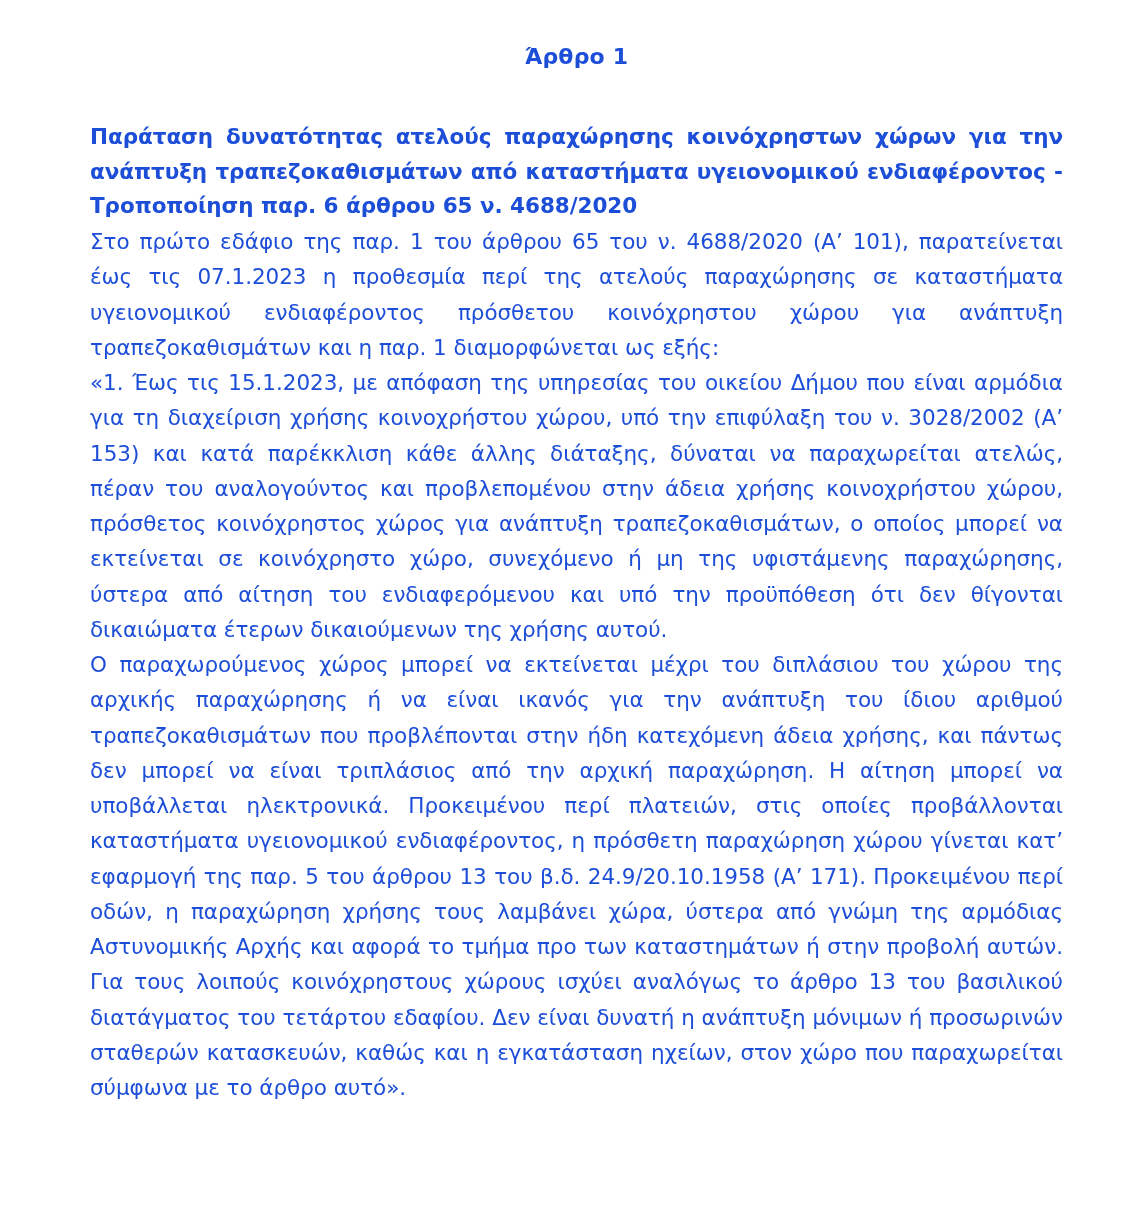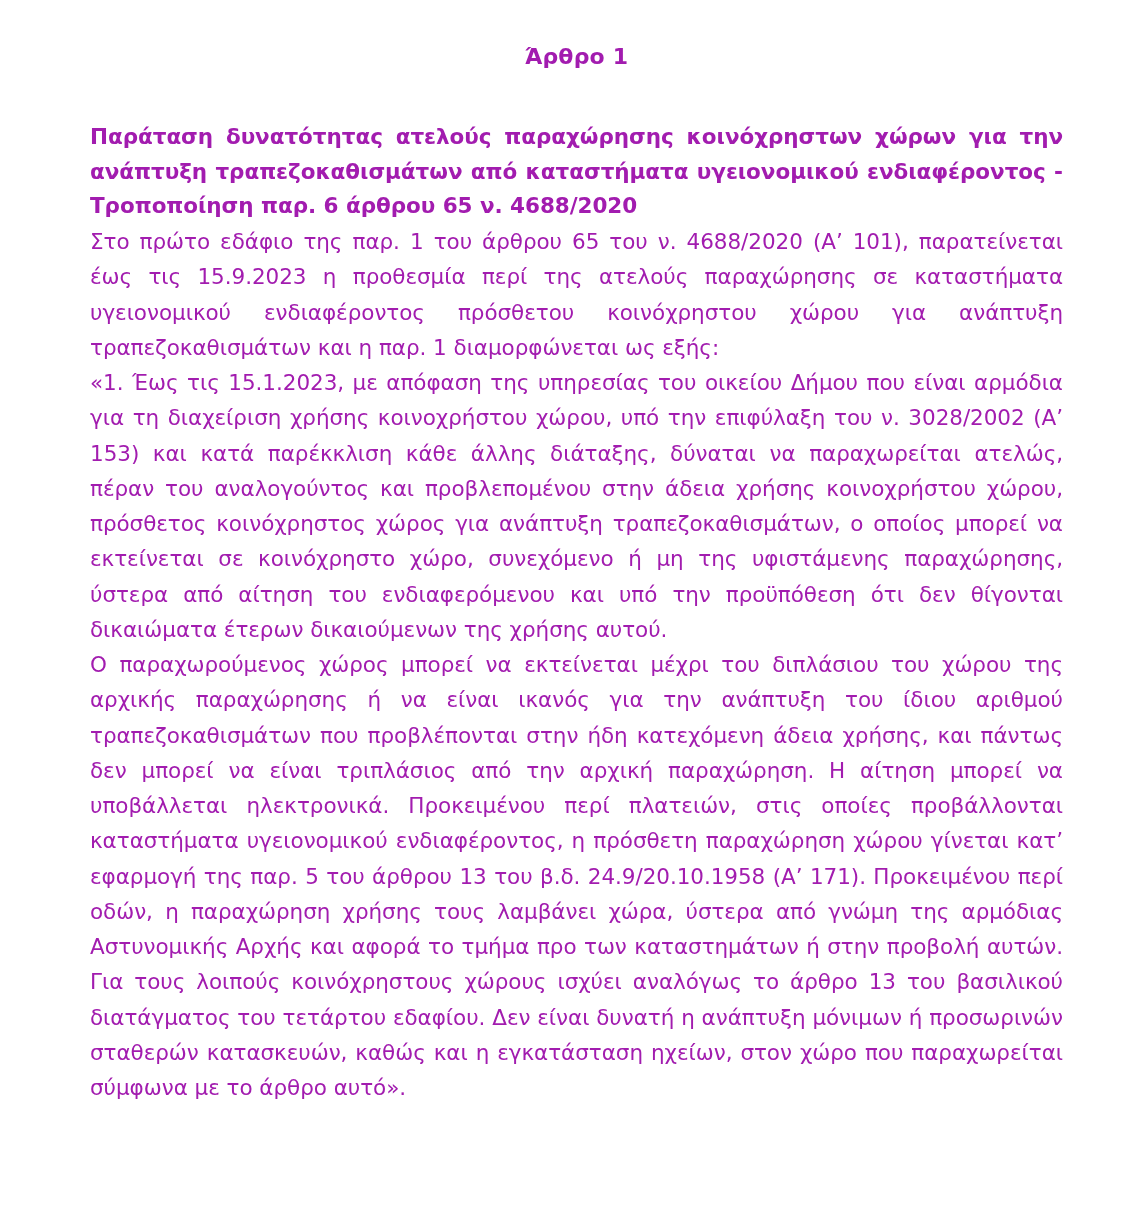--- a/index.html
+++ b/index.html
@@ -8,21 +8,21 @@
     background: #ffffff;
   }
   .page {
     position: relative;
     width: 1125px;
     height: 1230px;
     background: #ffffff;
     margin: 0 auto;
     overflow: hidden;
     font-family: "DejaVu Sans", "Liberation Sans", sans-serif;
-    color: #a21caf;
+    color: #1d4ed8;
   }
   .content {
     position: absolute;
     left: 90px;
     top: 0;
     width: 973px;
   }
   .article-title {
     text-align: center;
     font-size: 22px;
@@ -62,20 +62,20 @@
 </head>
 <body>
 
 <div class="page">
   <div class="content">
 
     <h1 class="article-title">Άρθρο 1</h1>
 
     <h2 class="doc-heading last-line-natural">Παράταση δυνατότητας ατελούς παραχώρησης κοινόχρηστων χώρων για την ανάπτυξη τραπεζοκαθισμάτων από καταστήματα υγειονομικού ενδιαφέροντος - Τροποποίηση παρ. 6 άρθρου 65 ν. 4688/2020</h2>
 
-    <p class="body-par gap-1">Στο πρώτο εδάφιο της παρ. 1 του άρθρου 65 του ν. 4688/2020 (Α’ 101), παρατείνεται έως τις 15.9.2023 η προθεσμία περί της ατελούς παραχώρησης σε καταστήματα υγειονομικού ενδιαφέροντος πρόσθετου κοινόχρηστου χώρου για ανάπτυξη τραπεζοκαθισμάτων και η παρ. 1 διαμορφώνεται ως εξής:</p>
+    <p class="body-par gap-1">Στο πρώτο εδάφιο της παρ. 1 του άρθρου 65 του ν. 4688/2020 (Α’ 101), παρατείνεται έως τις 07.1.2023 η προθεσμία περί της ατελούς παραχώρησης σε καταστήματα υγειονομικού ενδιαφέροντος πρόσθετου κοινόχρηστου χώρου για ανάπτυξη τραπεζοκαθισμάτων και η παρ. 1 διαμορφώνεται ως εξής:</p>
 
     <p class="body-par gap-2">«1. Έως τις 15.1.2023, με απόφαση της υπηρεσίας του οικείου Δήμου που είναι αρμόδια για τη διαχείριση χρήσης κοινοχρήστου χώρου, υπό την επιφύλαξη του ν. 3028/2002 (Α’ 153) και κατά παρέκκλιση κάθε άλλης διάταξης, δύναται να παραχωρείται ατελώς, πέραν του αναλογούντος και προβλεπομένου στην άδεια χρήσης κοινοχρήστου χώρου, πρόσθετος κοινόχρηστος χώρος για ανάπτυξη τραπεζοκαθισμάτων, ο οποίος μπορεί να εκτείνεται σε κοινόχρηστο χώρο, συνεχόμενο ή μη της υφιστάμενης παραχώρησης, ύστερα από αίτηση του ενδιαφερόμενου και υπό την προϋπόθεση ότι δεν θίγονται δικαιώματα έτερων δικαιούμενων της χρήσης αυτού.</p>
 
     <p class="body-par gap-3">Ο παραχωρούμενος χώρος μπορεί να εκτείνεται μέχρι του διπλάσιου του χώρου της αρχικής παραχώρησης ή να είναι ικανός για την ανάπτυξη του ίδιου αριθμού τραπεζοκαθισμάτων που προβλέπονται στην ήδη κατεχόμενη άδεια χρήσης, και πάντως δεν μπορεί να είναι τριπλάσιος από την αρχική παραχώρηση. Η αίτηση μπορεί να υποβάλλεται ηλεκτρονικά. Προκειμένου περί πλατειών, στις οποίες προβάλλονται καταστήματα υγειονομικού ενδιαφέροντος, η πρόσθετη παραχώρηση χώρου γίνεται κατ’ εφαρμογή της παρ. 5 του άρθρου 13 του β.δ. 24.9/20.10.1958 (Α’ 171). Προκειμένου περί οδών, η παραχώρηση χρήσης τους λαμβάνει χώρα, ύστερα από γνώμη της αρμόδιας Αστυνομικής Αρχής και αφορά το τμήμα προ των καταστημάτων ή στην προβολή αυτών. Για τους λοιπούς κοινόχρηστους χώρους ισχύει αναλόγως το άρθρο 13 του βασιλικού διατάγματος του τετάρτου εδαφίου. Δεν είναι δυνατή η ανάπτυξη μόνιμων ή προσωρινών σταθερών κατασκευών, καθώς και η εγκατάσταση ηχείων, στον χώρο που παραχωρείται σύμφωνα με το άρθρο αυτό».</p>
 
   </div>
 </div>
 
 </body></html>

